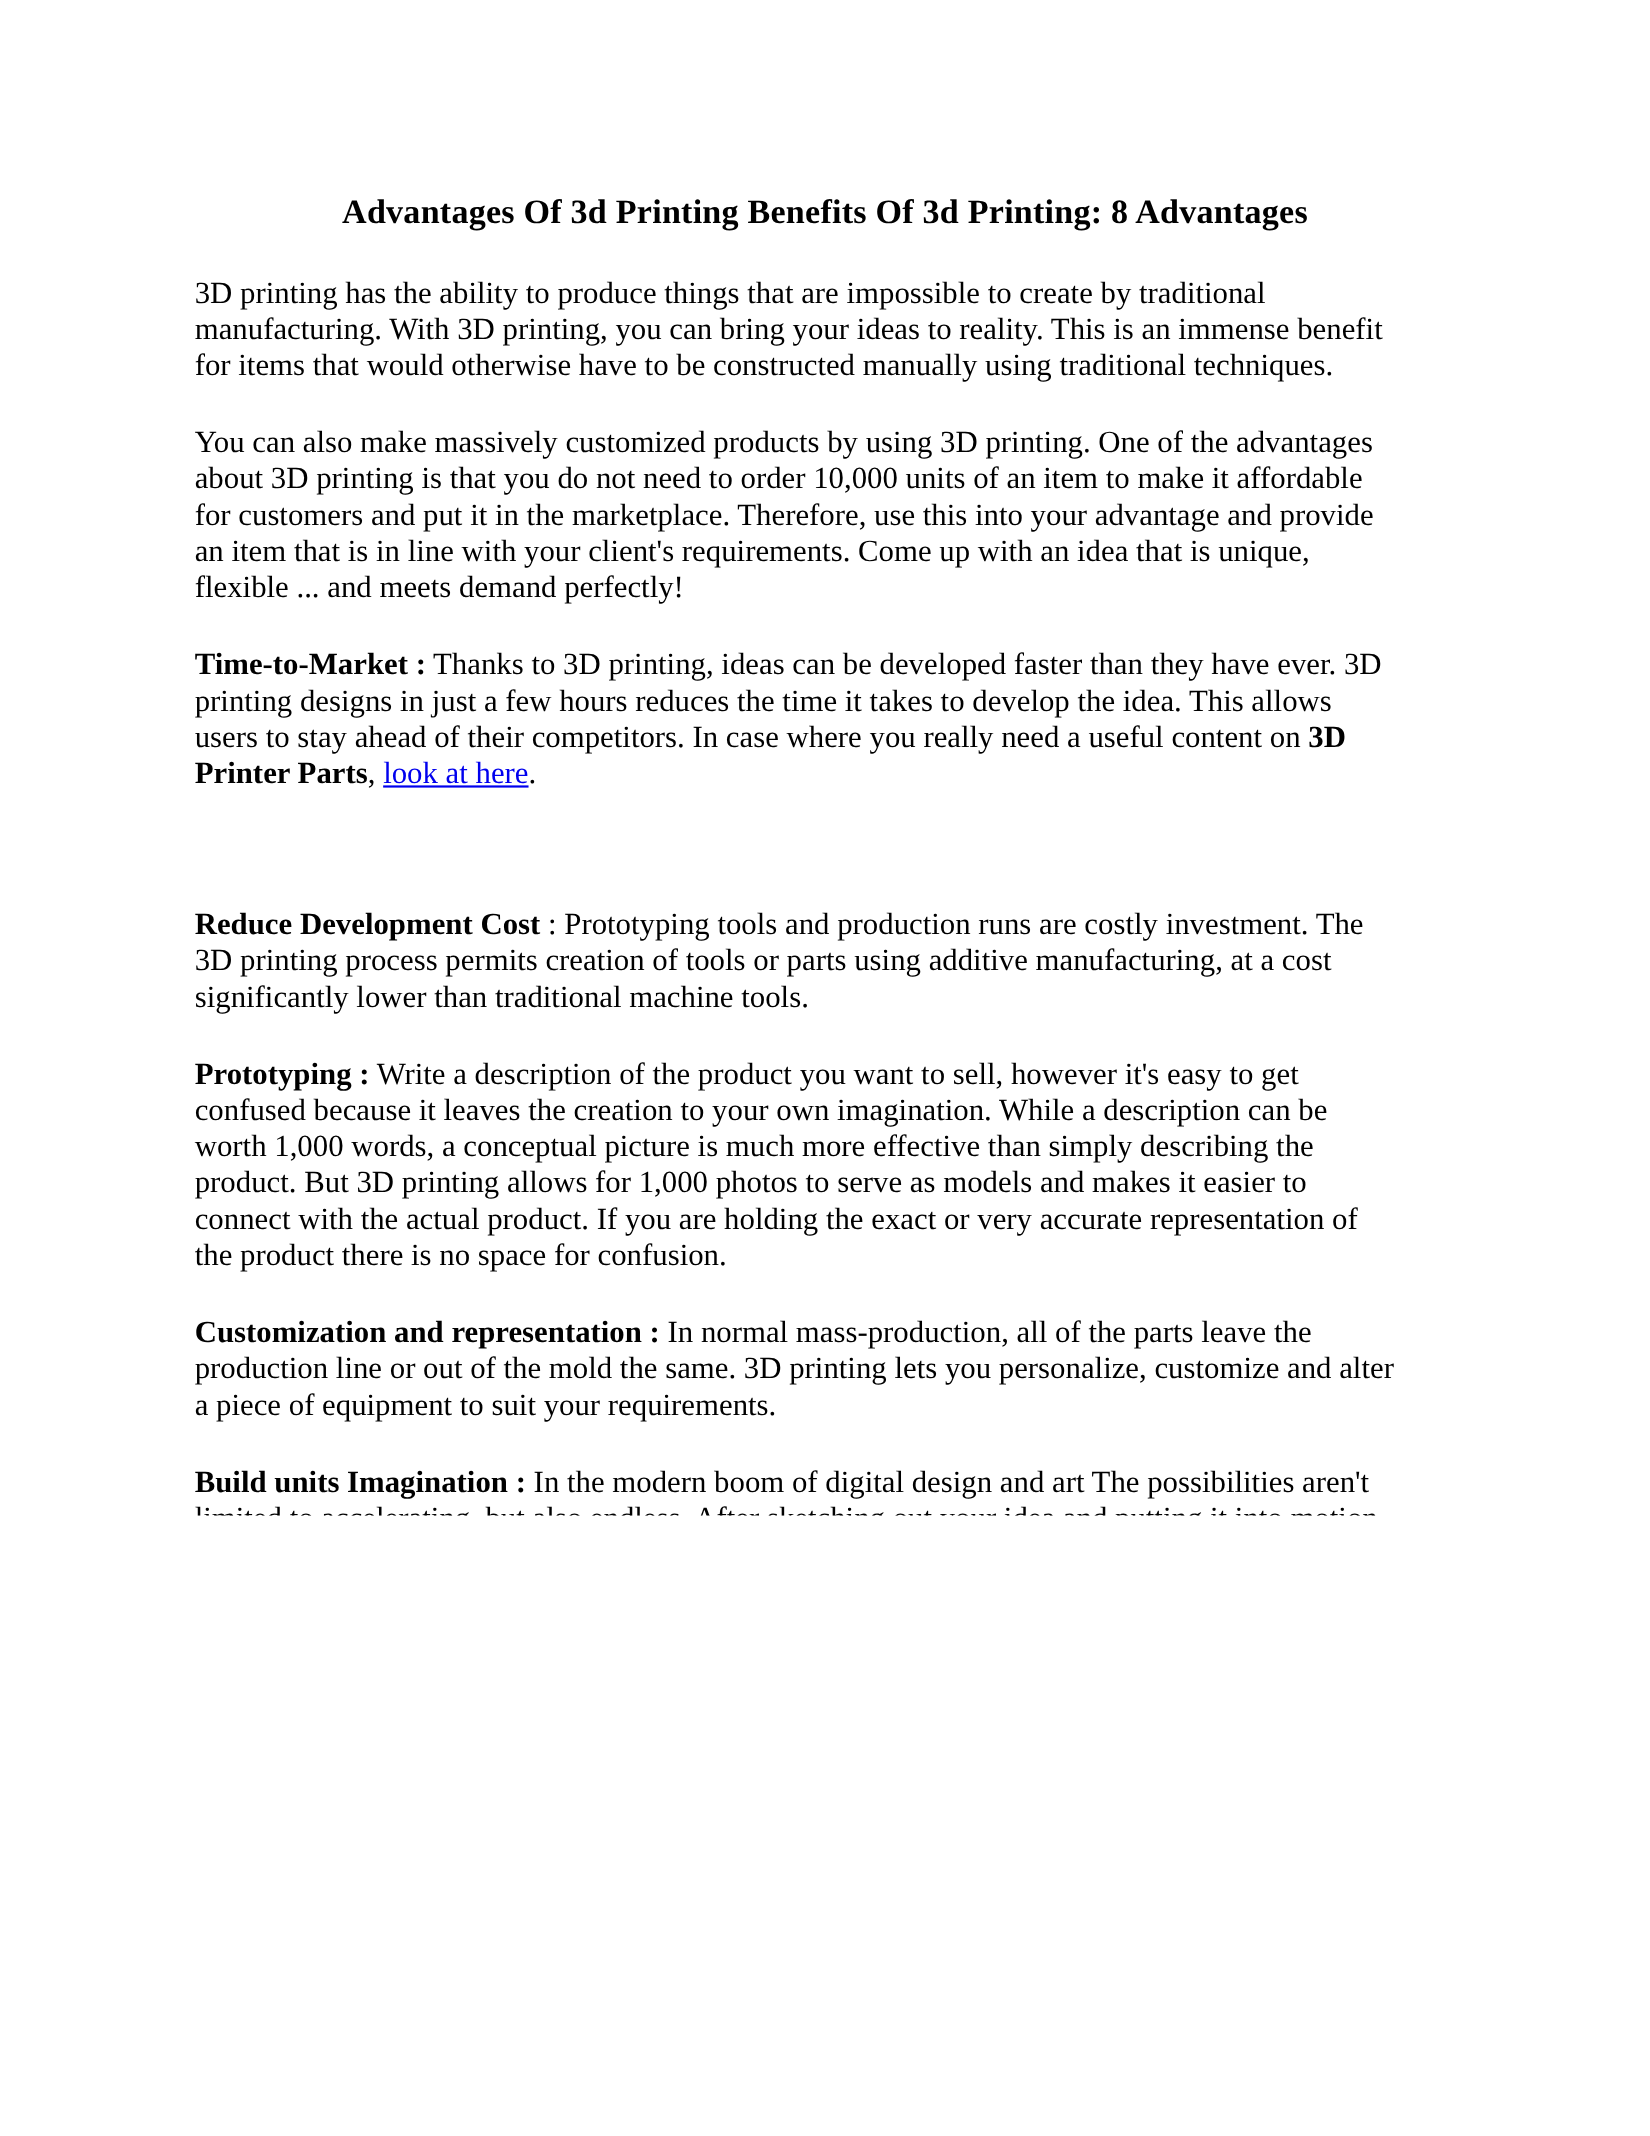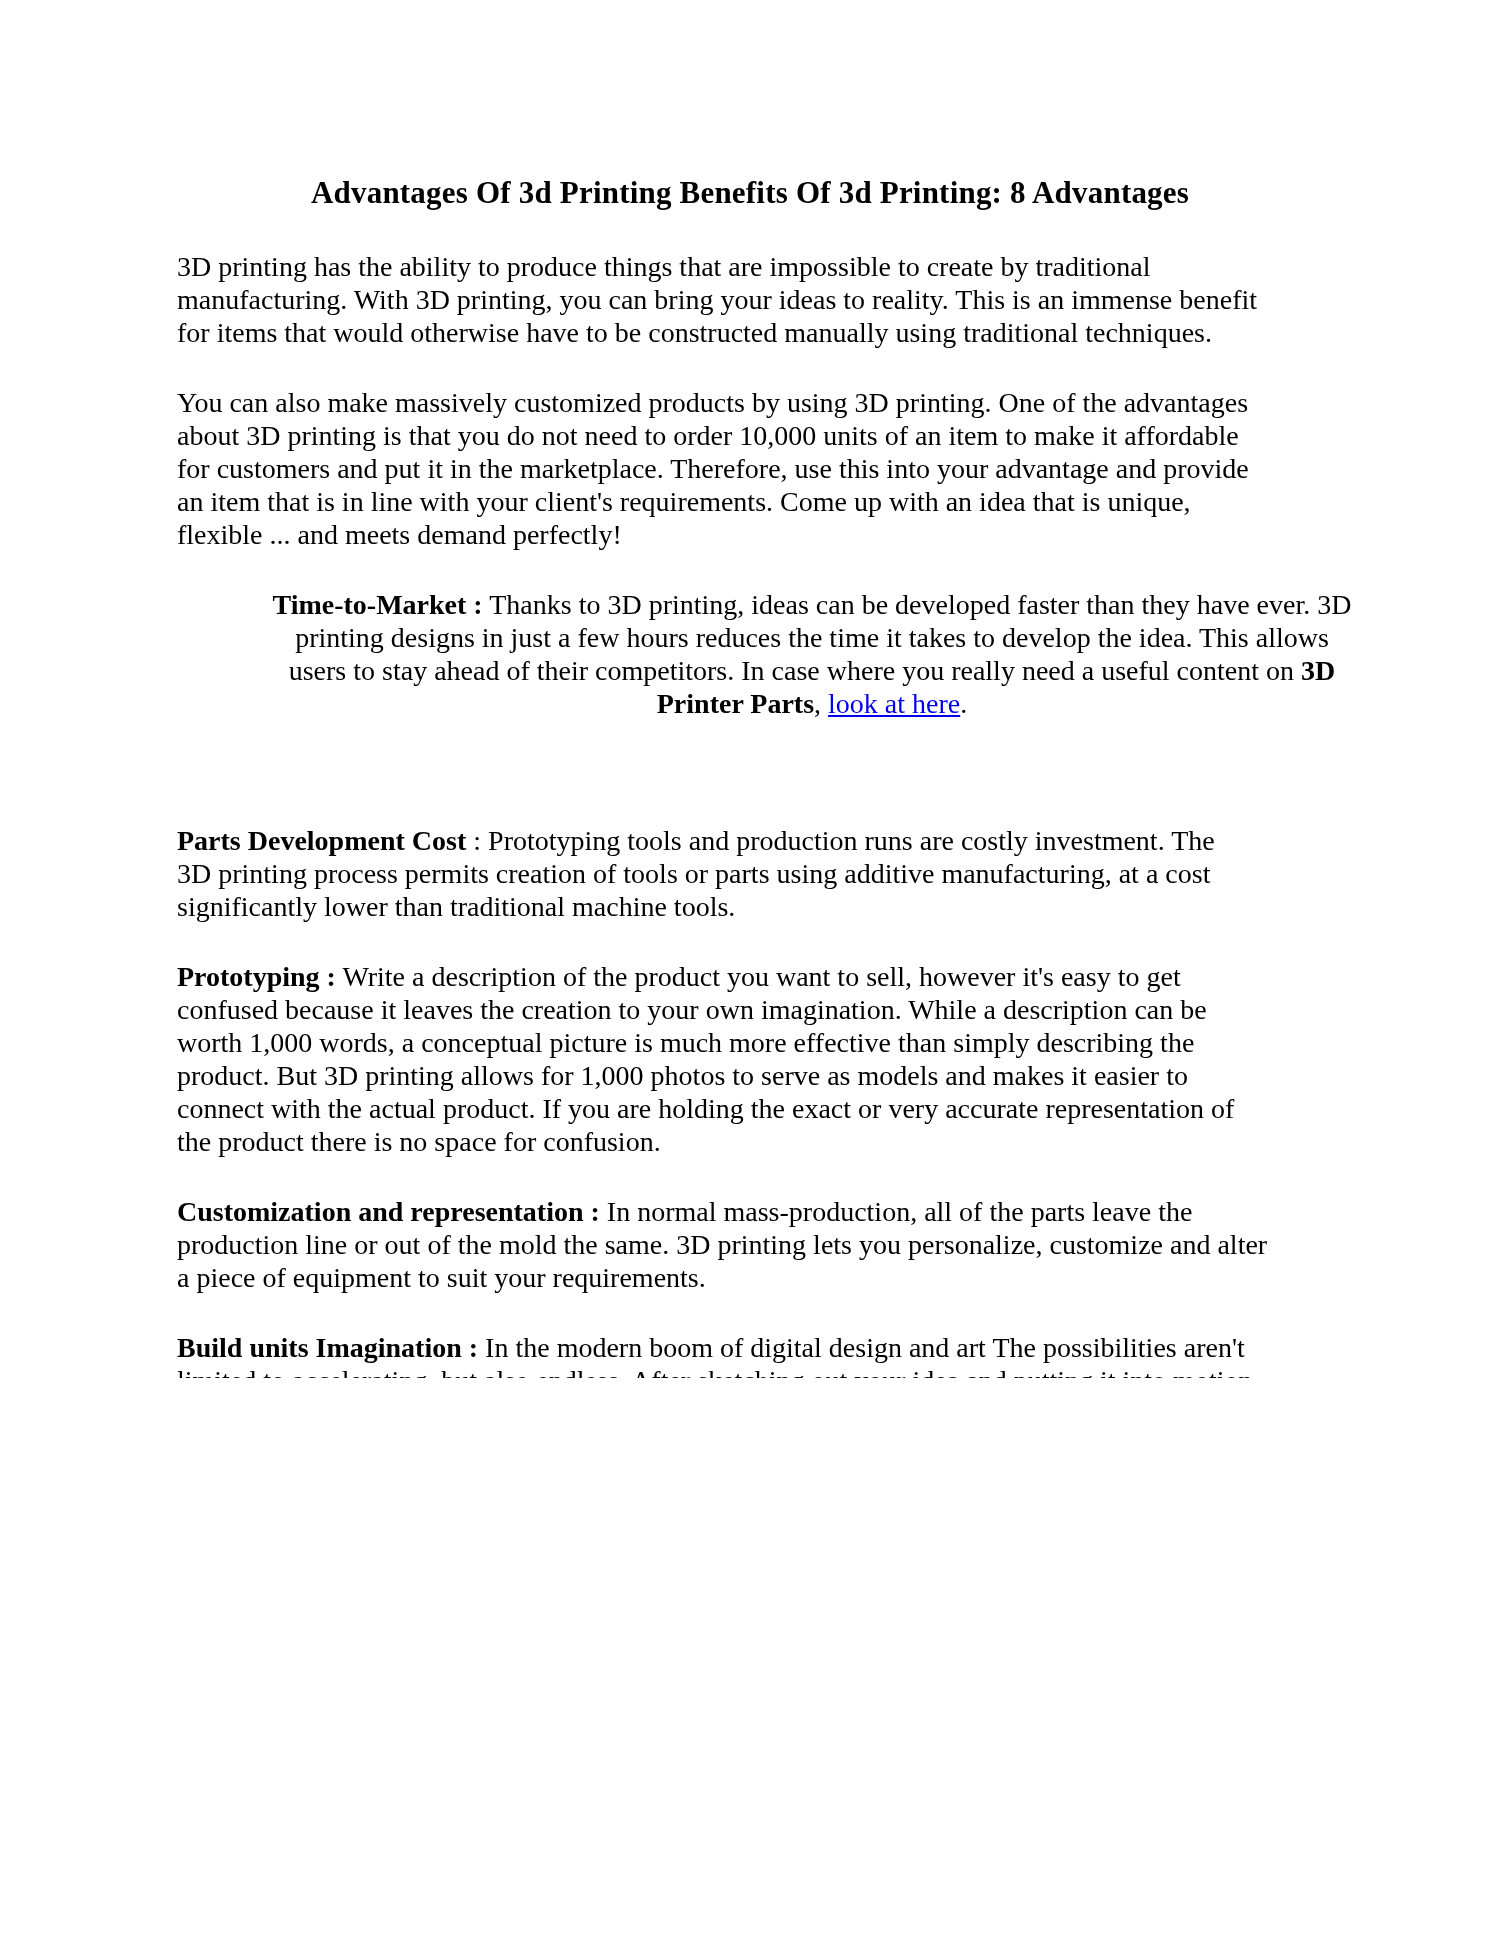--- a/index.html
+++ b/index.html
@@ -31,21 +31,20 @@
     font-size: 28px;
     line-height: 33px;
     margin-top: 12px;
   }
   .para {
     margin: 0 0 37px 0;
     white-space: pre-line;
   }
   .para.gap-large {
     margin-bottom: 104px;
-    text-align: center;
   }
   .subheading {
     font-size: 28px;
     font-weight: bold;
     line-height: 33px;
     margin: 0 0 37px 0;
     white-space: pre-line;
   }
   .bold {
     font-weight: bold;
@@ -71,21 +70,21 @@
 for customers and put it in the marketplace. Therefore, use this into your advantage and provide
 an item that is in line with your client's requirements. Come up with an idea that is unique,
 flexible ... and meets demand perfectly!</p>
 
 
     <p class="para gap-large"><span class="bold">Time-to-Market :</span><span> Thanks to 3D printing, ideas can be developed faster than they have ever. 3D
 printing designs in just a few hours reduces the time it takes to develop the idea. This allows
 users to stay ahead of their competitors. In case where you really need a useful content on </span><span class="bold">3D
 Printer Parts</span><span>, </span><a href="#" class="doclink">look at here</a><span>.</span></p>
 
-    <p class="para"><span class="bold">Parts Development Cost</span><span> : Prototyping tools and production runs are costly investment. The
+    <p class="para"><span class="bold">Reduce Development Cost</span><span> : Prototyping tools and production runs are costly investment. The
 3D printing process permits creation of tools or parts using additive manufacturing, at a cost
 significantly lower than traditional machine tools.</span></p>
 
 
     <p class="para"><span class="bold">Prototyping :</span><span> Write a description of the product you want to sell, however it's easy to get
 confused because it leaves the creation to your own imagination. While a description can be
 worth 1,000 words, a conceptual picture is much more effective than simply describing the
 product. But 3D printing allows for 1,000 photos to serve as models and makes it easier to
 connect with the actual product. If you are holding the exact or very accurate representation of
 the product there is no space for confusion.</span></p>

